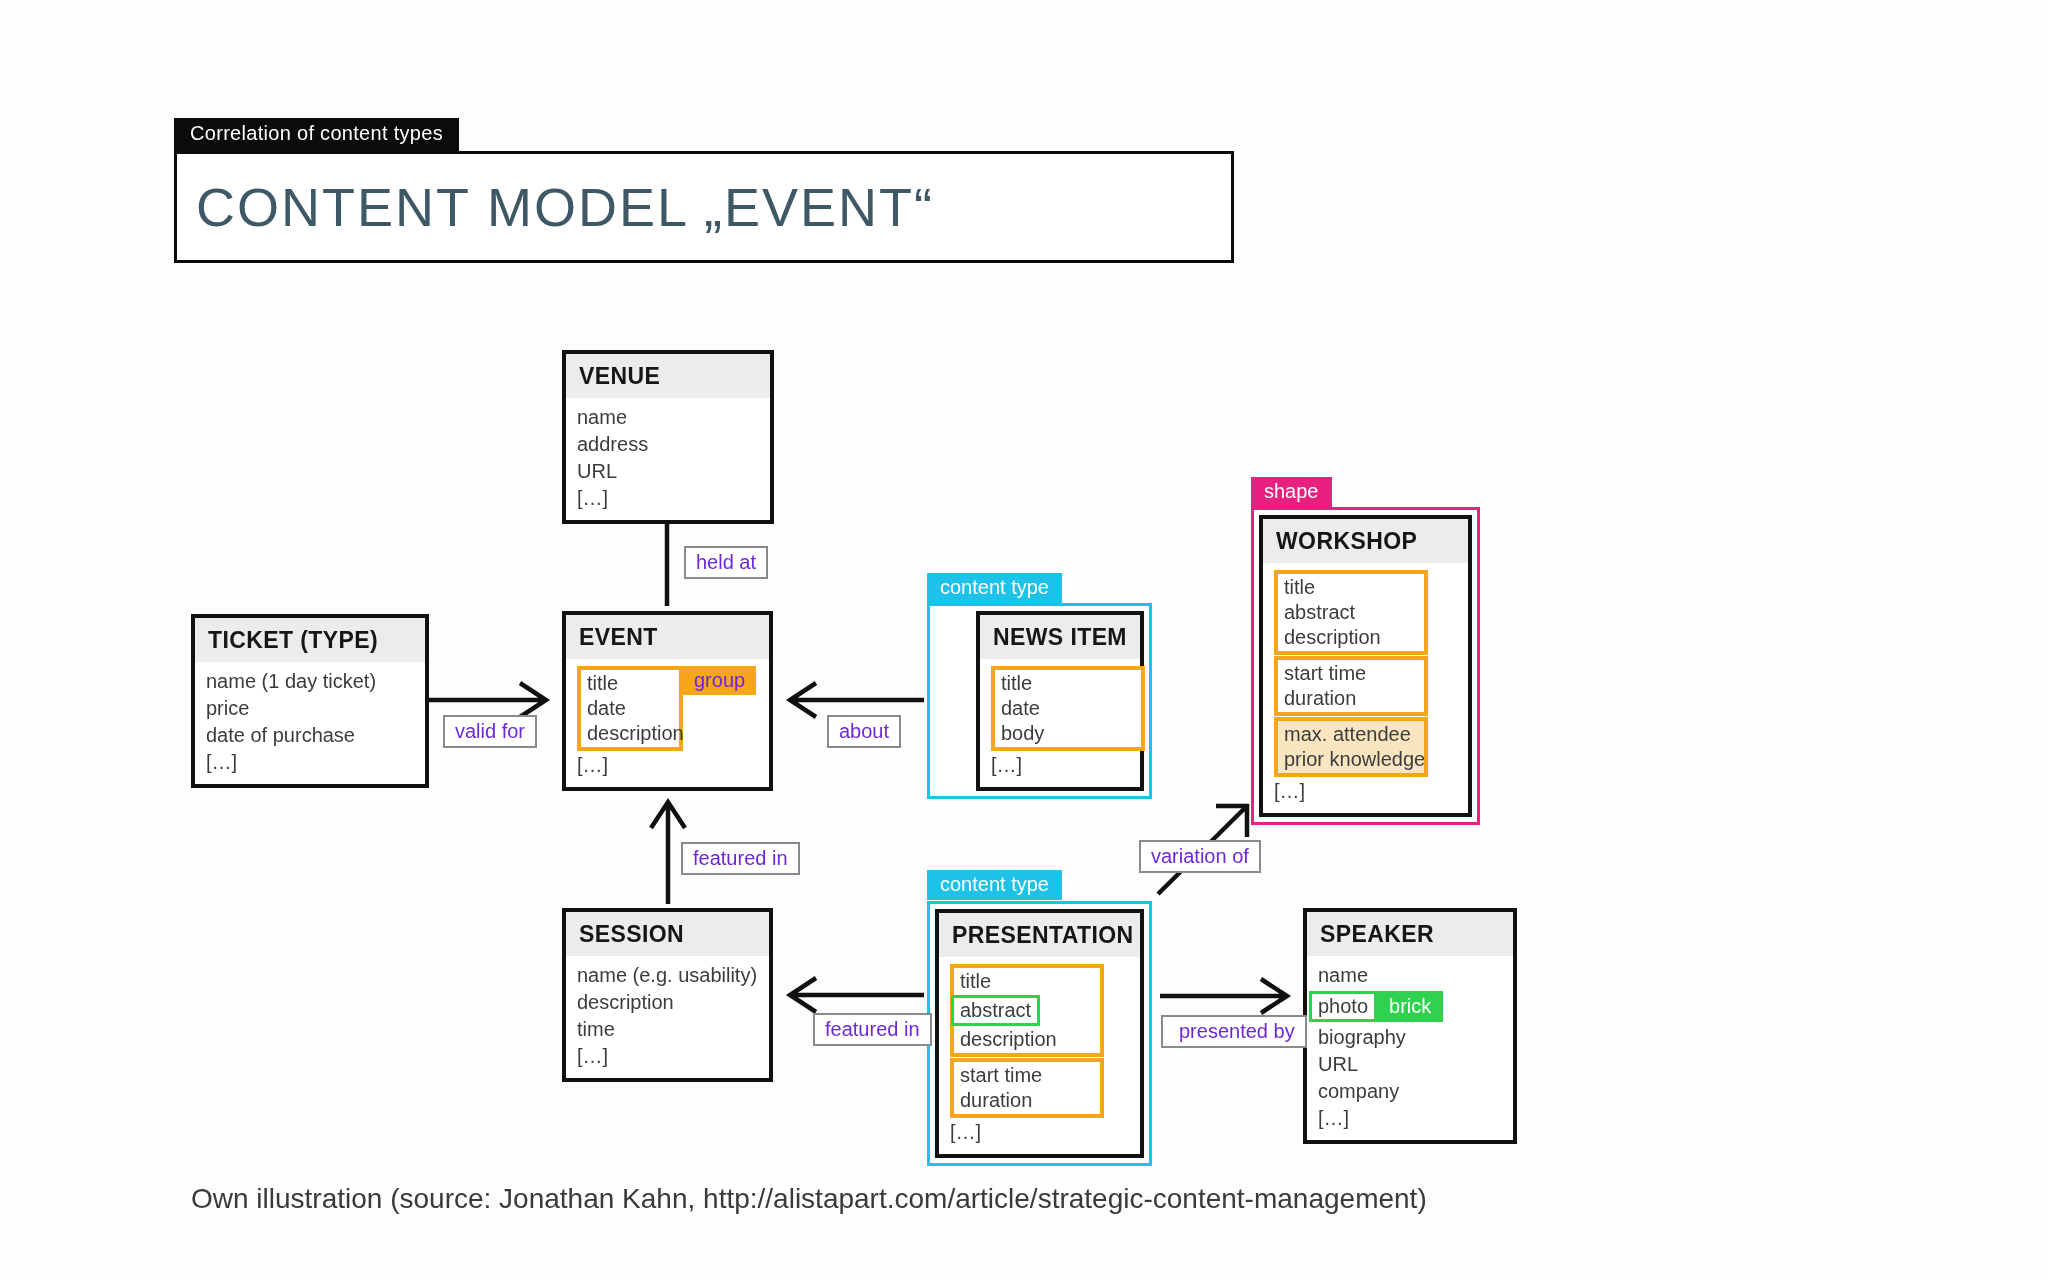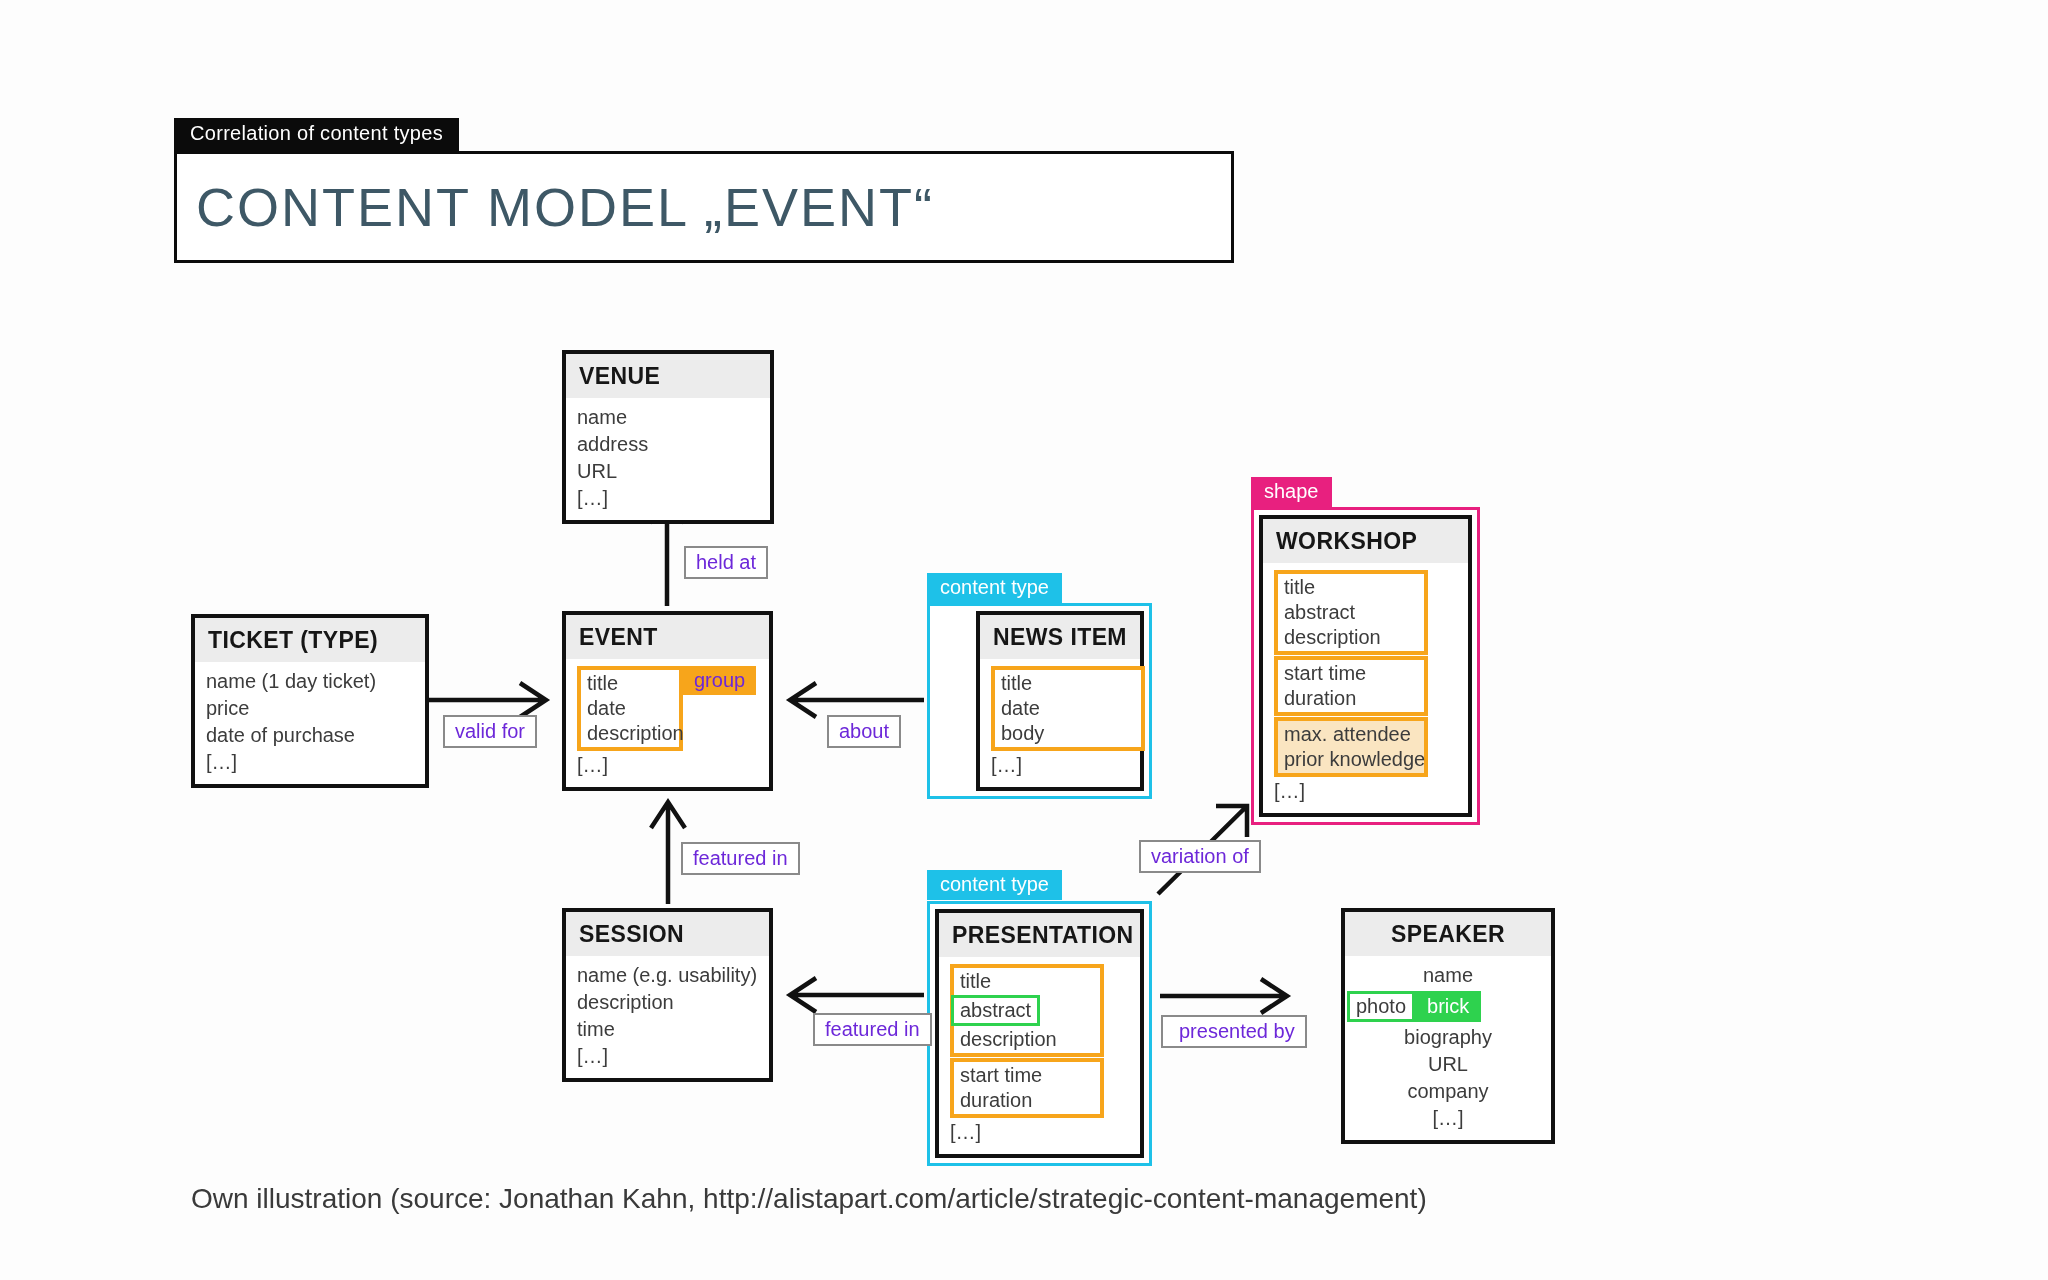--- a/index.html
+++ b/index.html
@@ -178,21 +178,21 @@
         </div>
         <div class="group" style="width:154px;">
           <div class="field">start time</div>
           <div class="field">duration</div>
         </div>
         <div class="field">[…]</div>
       </div>
     </div>
   </div>
 
-  <div class="entity" style="left:1341px;top:908px;width:214px;min-height:222px;text-align:center;">
+  <div class="entity" style="left:1303px;top:908px;width:214px;min-height:222px;">
     <div class="entity-title">SPEAKER</div>
     <div class="entity-body">
       <div class="field">name</div>
       <div class="brick-row">
         <span class="brick-outline">photo</span>
         <span class="brick-tag">brick</span>
       </div>
       <div class="field">biography</div>
       <div class="field">URL</div>
       <div class="field">company</div>

